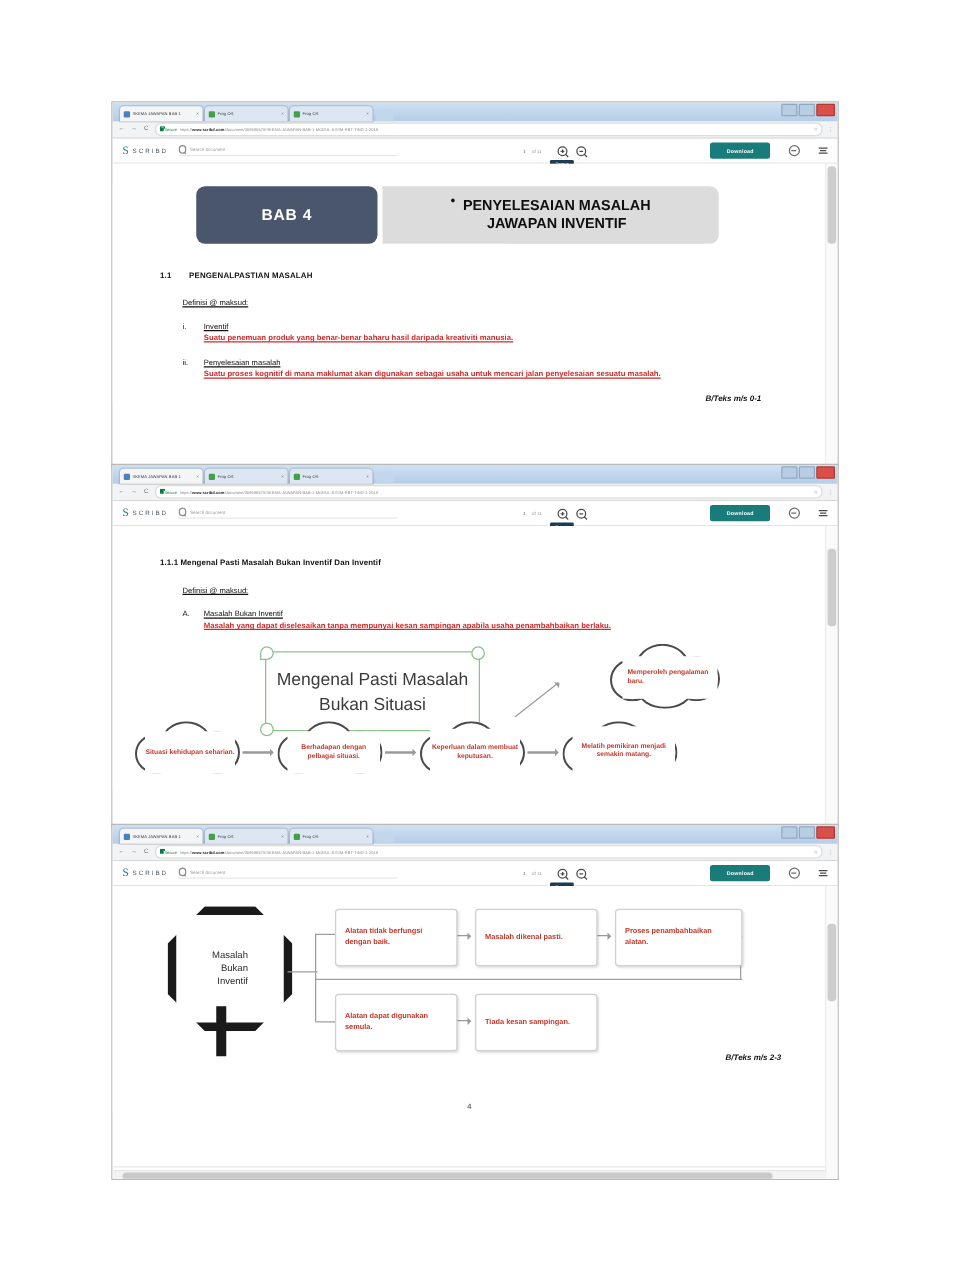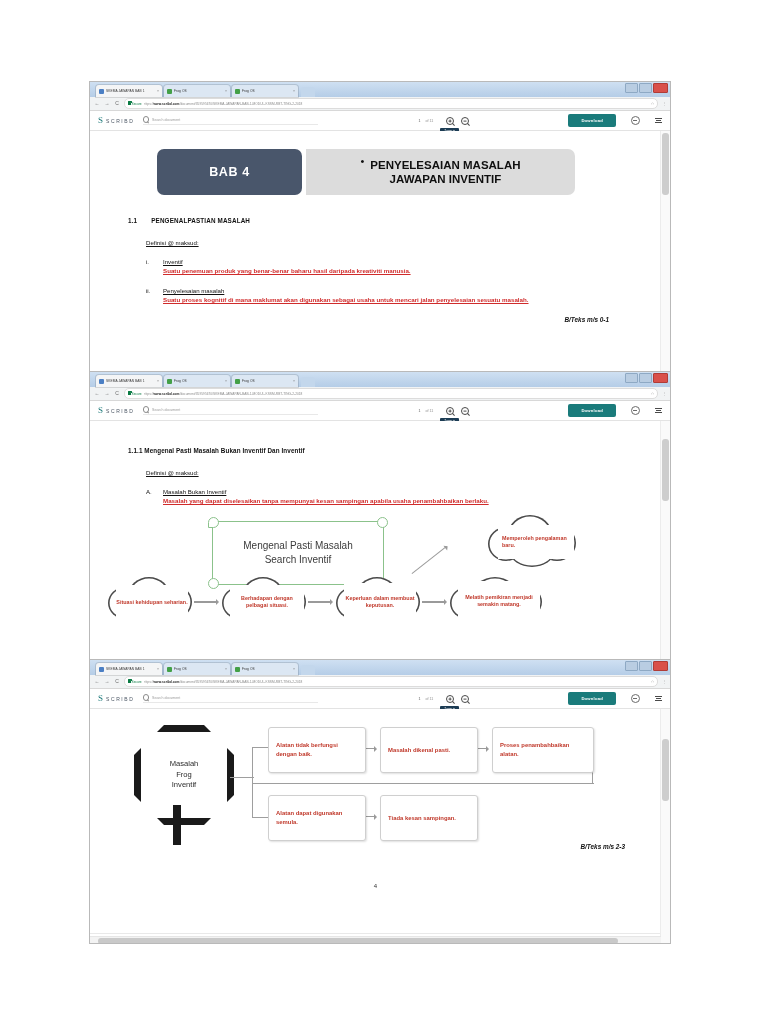--- a/index.html
+++ b/index.html
@@ -115,42 +115,42 @@
   .li .ans{font-size:6.2px;color:#d02b2b;font-weight:700;text-decoration:underline;margin-top:2px;
            line-height:1.35;}
   .ans.just{text-align:justify;}
   .ref{text-align:right;font-size:6.4px;font-style:italic;font-weight:700;margin:11px 30px 0 0;color:#111;}
 
   .sub-head{margin:14px 0 0 16px;font-size:6.3px;font-weight:700;letter-spacing:.1px;}
 
   
   .greenbox{position:absolute;left:100px;top:10px;width:170px;height:62px;border:1.3px solid #8bc28b;
             border-radius:6px;background:#fff;display:flex;align-items:center;justify-content:center;}
-  .greenbox .txt{font-size:10px;color:#3b3b3b;text-align:center;line-height:1.45;}
+  .greenbox .txt{font-size:14px;color:#3b3b3b;text-align:center;line-height:1.45;}
   .gcurl{position:absolute;width:9px;height:9px;border:1.3px solid #8bc28b;border-radius:50% 50% 50% 0;
          background:#fff;}
   .gcurl.tl{left:-5px;top:-5px;}
   .gcurl.tr{right:-5px;top:-5px;border-radius:50%;}
   .gcurl.bl{left:-5px;bottom:-5px;border-radius:50%;}
 
   
   .cloud{position:absolute;background:#fff;border-radius:50%;box-shadow:0 0 0 1.6px #4a4a4a inset;}
   .cloudgrp{position:absolute;}
   .cloudlbl{position:absolute;background:#fff;display:flex;align-items:center;justify-content:center;
             text-align:center;font-size:5.4px;color:#c0392b;font-weight:700;line-height:1.3;z-index:3;}
   .arrow{position:absolute;height:1.4px;background:#9a9a9a;z-index:2;}
   .arrow:after{content:"";position:absolute;right:-1px;top:-2px;border:3px solid transparent;
                border-left-color:#9a9a9a;border-right:none;}
 
   
   .sign{position:absolute;}
   .octa{width:86px;height:86px;background:#fff;border:7px solid #1a1a1a;
         clip-path:polygon(30% 0,70% 0,100% 30%,100% 70%,70% 100%,30% 100%,0 70%,0 30%);
         display:flex;align-items:center;justify-content:center;transform:rotate(0deg);}
-  .octa-in{text-align:center;font-size:7.6px;color:#2b2b2b;line-height:1.42;}
+  .octa-in{text-align:right;font-size:7.6px;color:#2b2b2b;line-height:1.42;}
   .post{position:absolute;left:39px;top:80px;width:8px;height:40px;background:#1a1a1a;}
 
   .fbox{position:absolute;background:#fff;border:1px solid #cfcfcf;border-radius:3px;
         box-shadow:1px 1px 2px rgba(0,0,0,.13);display:flex;align-items:center;
         padding:0 7px;font-size:5.9px;color:#c0392b;font-weight:700;line-height:1.45;z-index:3;}
   .conn{position:absolute;border:1.3px solid #9e9e9e;z-index:1;}
 
   .pagenum{text-align:center;font-size:6px;color:#333;margin-top:16px;}
 
   .cutline{position:absolute;left:0;right:0;height:1px;background:#e9e9e9;}
@@ -364,21 +364,21 @@
               <div class="ans just">Masalah yang dapat diselesaikan tanpa mempunyai kesan sampingan apabila usaha penambahbaikan berlaku.</div>
             </span>
           </div>
 
           <div style="position:relative;height:120px;margin-top:6px">
 
             <div class="greenbox">
               <span class="gcurl tl"></span>
               <span class="gcurl tr"></span>
               <span class="gcurl bl"></span>
-              <span class="txt"><span>Mengenal Pasti Masalah</span><br><span>Search Inventif</span></span>
+              <span class="txt"><span>Mengenal Pasti Masalah</span><br><span>Bukan Situasi</span></span>
             </div>
 
             <div class="cloudgrp" style="left:368px;top:2px;width:104px;height:56px">
               <div class="cloud" style="left:8px;top:14px;width:36px;height:34px"></div>
               <div class="cloud" style="left:28px;top:2px;width:44px;height:40px"></div>
               <div class="cloud" style="left:58px;top:12px;width:38px;height:36px"></div>
               <div class="cloud" style="left:30px;top:24px;width:44px;height:30px"></div>
               <div class="cloudlbl" style="left:18px;top:12px;width:72px;height:34px;justify-content:flex-start;padding-left:4px;text-align:left">Memperoleh pengalaman baru.</div>
             </div>
 
@@ -499,21 +499,21 @@
     <div class="viewport" style="height:236px">
       <div class="doc">
         <div class="docpage" style="padding-top:8px">
 
           <div style="position:relative;height:150px">
 
             <div class="sign" style="left:22px;top:8px;width:96px;height:128px">
               <div class="octa">
                 <div class="octa-in">
                   <span>Masalah</span><br>
-                  <span>Frog</span><br>
+                  <span>Bukan</span><br>
                   <span>Inventif</span>
                 </div>
               </div>
               <div class="post"></div>
             </div>
 
             <div class="conn" style="left:118px;top:60px;width:24px;height:0;border-width:0 0 1.3px 0"></div>
             <div class="conn" style="left:140px;top:30px;width:0;height:70px;border-width:0 0 0 1.3px"></div>
             <div class="conn" style="left:140px;top:30px;width:16px;height:0;border-width:0 0 1.3px 0"></div>
             <div class="conn" style="left:140px;top:100px;width:16px;height:0;border-width:0 0 1.3px 0"></div>

